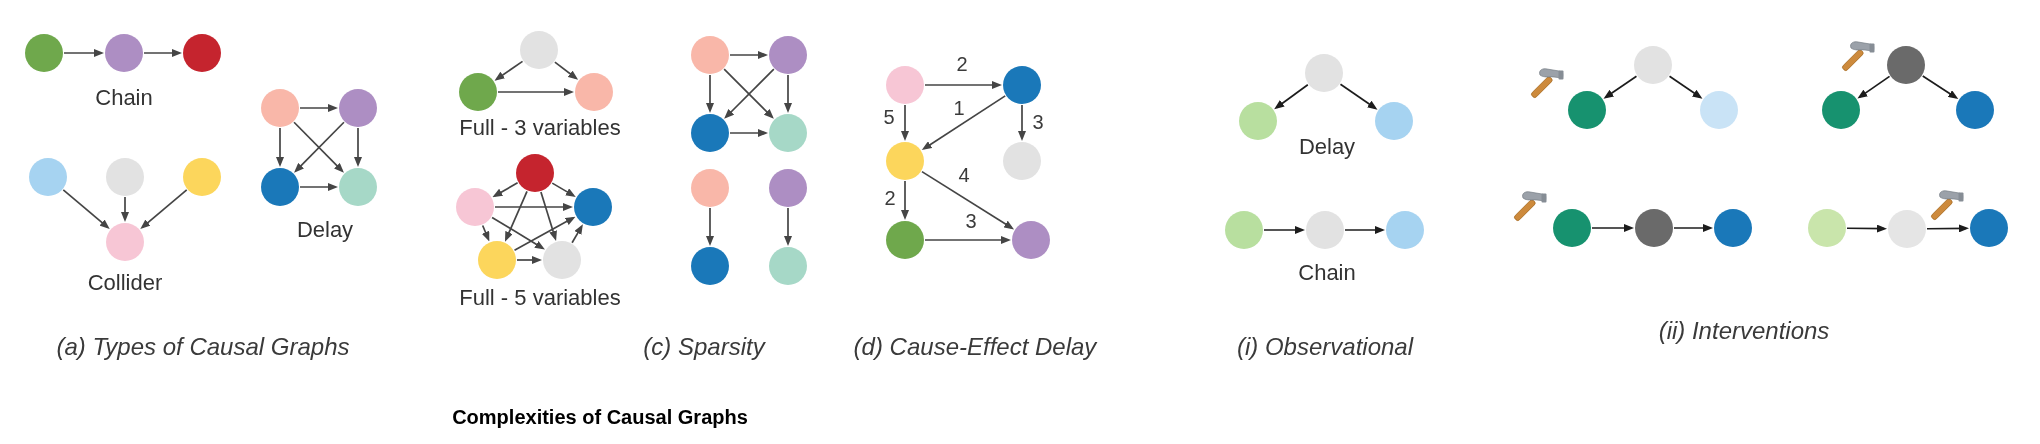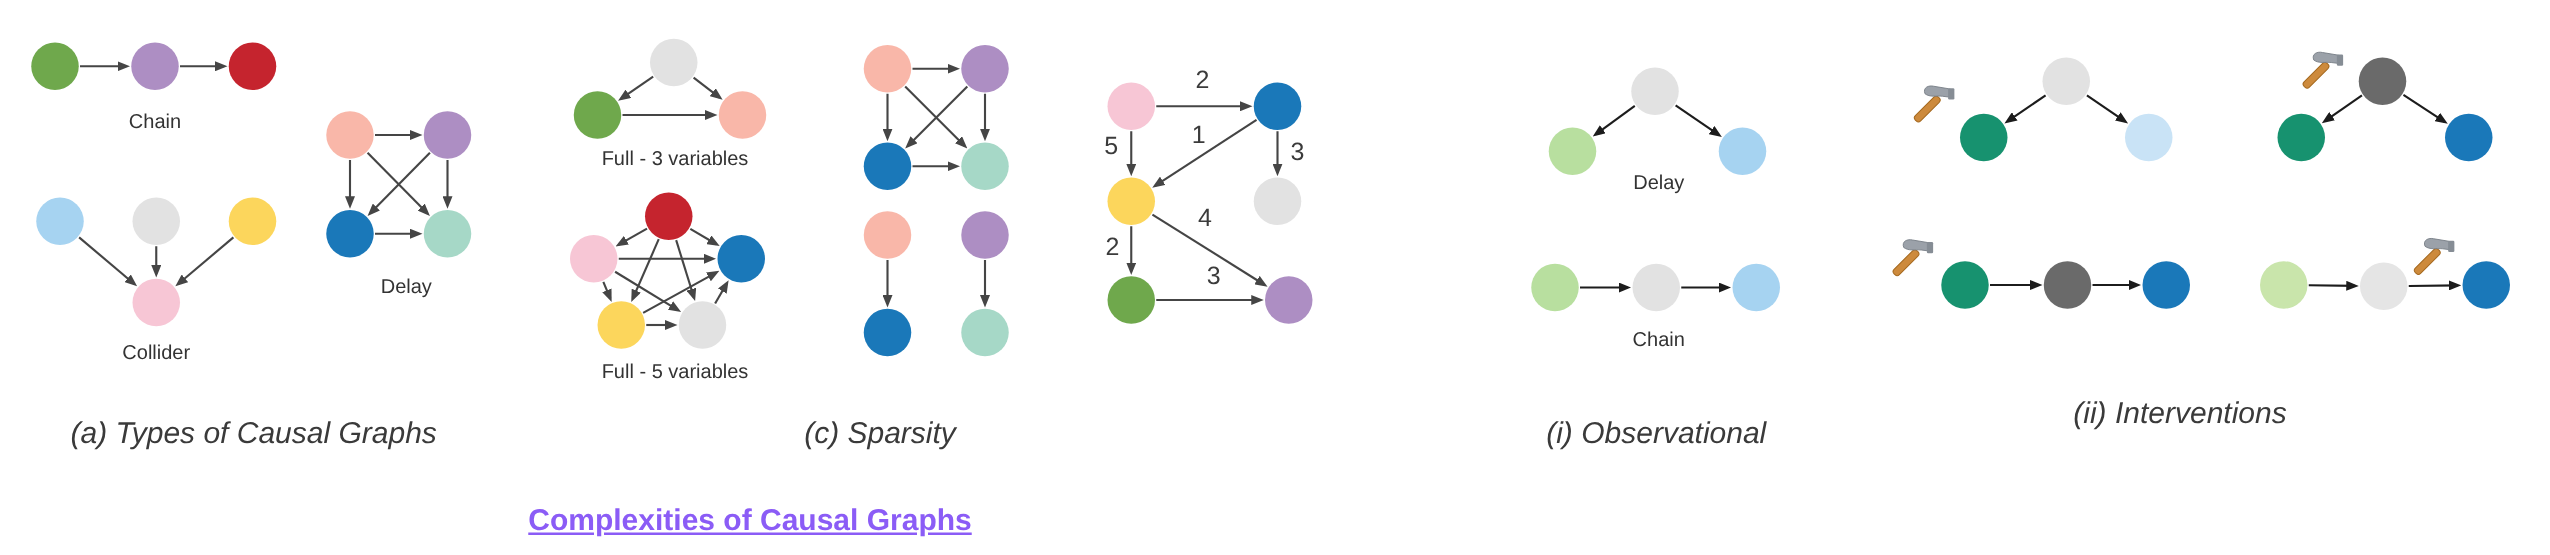--- a/index.html
+++ b/index.html
@@ -3,29 +3,29 @@
 <meta charset="utf-8">
 <style>
   html,body{margin:0;padding:0;background:#ffffff;}
   .stage{
     position:relative;width:2040px;height:444px;background:#ffffff;
     font-family:"Liberation Sans",sans-serif;color:#3a3a3a;overflow:hidden;
   }
   #diagram-svg{position:absolute;left:0;top:0;}
   .glabel{
     position:absolute;transform:translate(-50%,-50%);
-    font-size:16px;white-space:nowrap;color:#333333;
+    font-size:22px;white-space:nowrap;color:#333333;
   }
   .caption{
     position:absolute;transform:translate(-50%,-50%);
     font-style:italic;font-size:24px;white-space:nowrap;color:#3a3a3a;
   }
   .title{
     position:absolute;transform:translate(-50%,-50%);
-    font-weight:bold;font-size:24px;white-space:nowrap;color:#8b5cf6;text-decoration:underline;
+    font-weight:bold;font-size:20px;white-space:nowrap;color:#000000;
   }
   .edge-label{
     font-family:"Liberation Sans",sans-serif;font-size:20px;fill:#3b3b3b;
     text-anchor:middle;dominant-baseline:central;
   }
 </style>
 </head>
 <body>
 
 <div class="stage">
@@ -201,18 +201,19 @@
   <div class="glabel" style="left:124px;top:98px">Chain</div>
   <div class="glabel" style="left:125px;top:283px">Collider</div>
   <div class="glabel" style="left:325px;top:230px">Delay</div>
   <div class="glabel" style="left:540px;top:128px">Full - 3 variables</div>
   <div class="glabel" style="left:540px;top:298px">Full - 5 variables</div>
   <div class="glabel" style="left:1327px;top:147px">Delay</div>
   <div class="glabel" style="left:1327px;top:273px">Chain</div>
 
   <div class="caption" style="left:203px;top:347px">(a) Types of Causal Graphs</div>
   <div class="caption" style="left:704px;top:347px">(c) Sparsity</div>
+  <div class="caption" style="left:975px;top:347px">(d) Cause-Effect Delay</div>
   <div class="caption" style="left:1325px;top:347px">(i) Observational</div>
   <div class="caption" style="left:1744px;top:331px">(ii) Interventions</div>
 
   <div class="title" style="left:600px;top:417px">Complexities of Causal Graphs</div>
 
 </div>
 
 </body></html>

